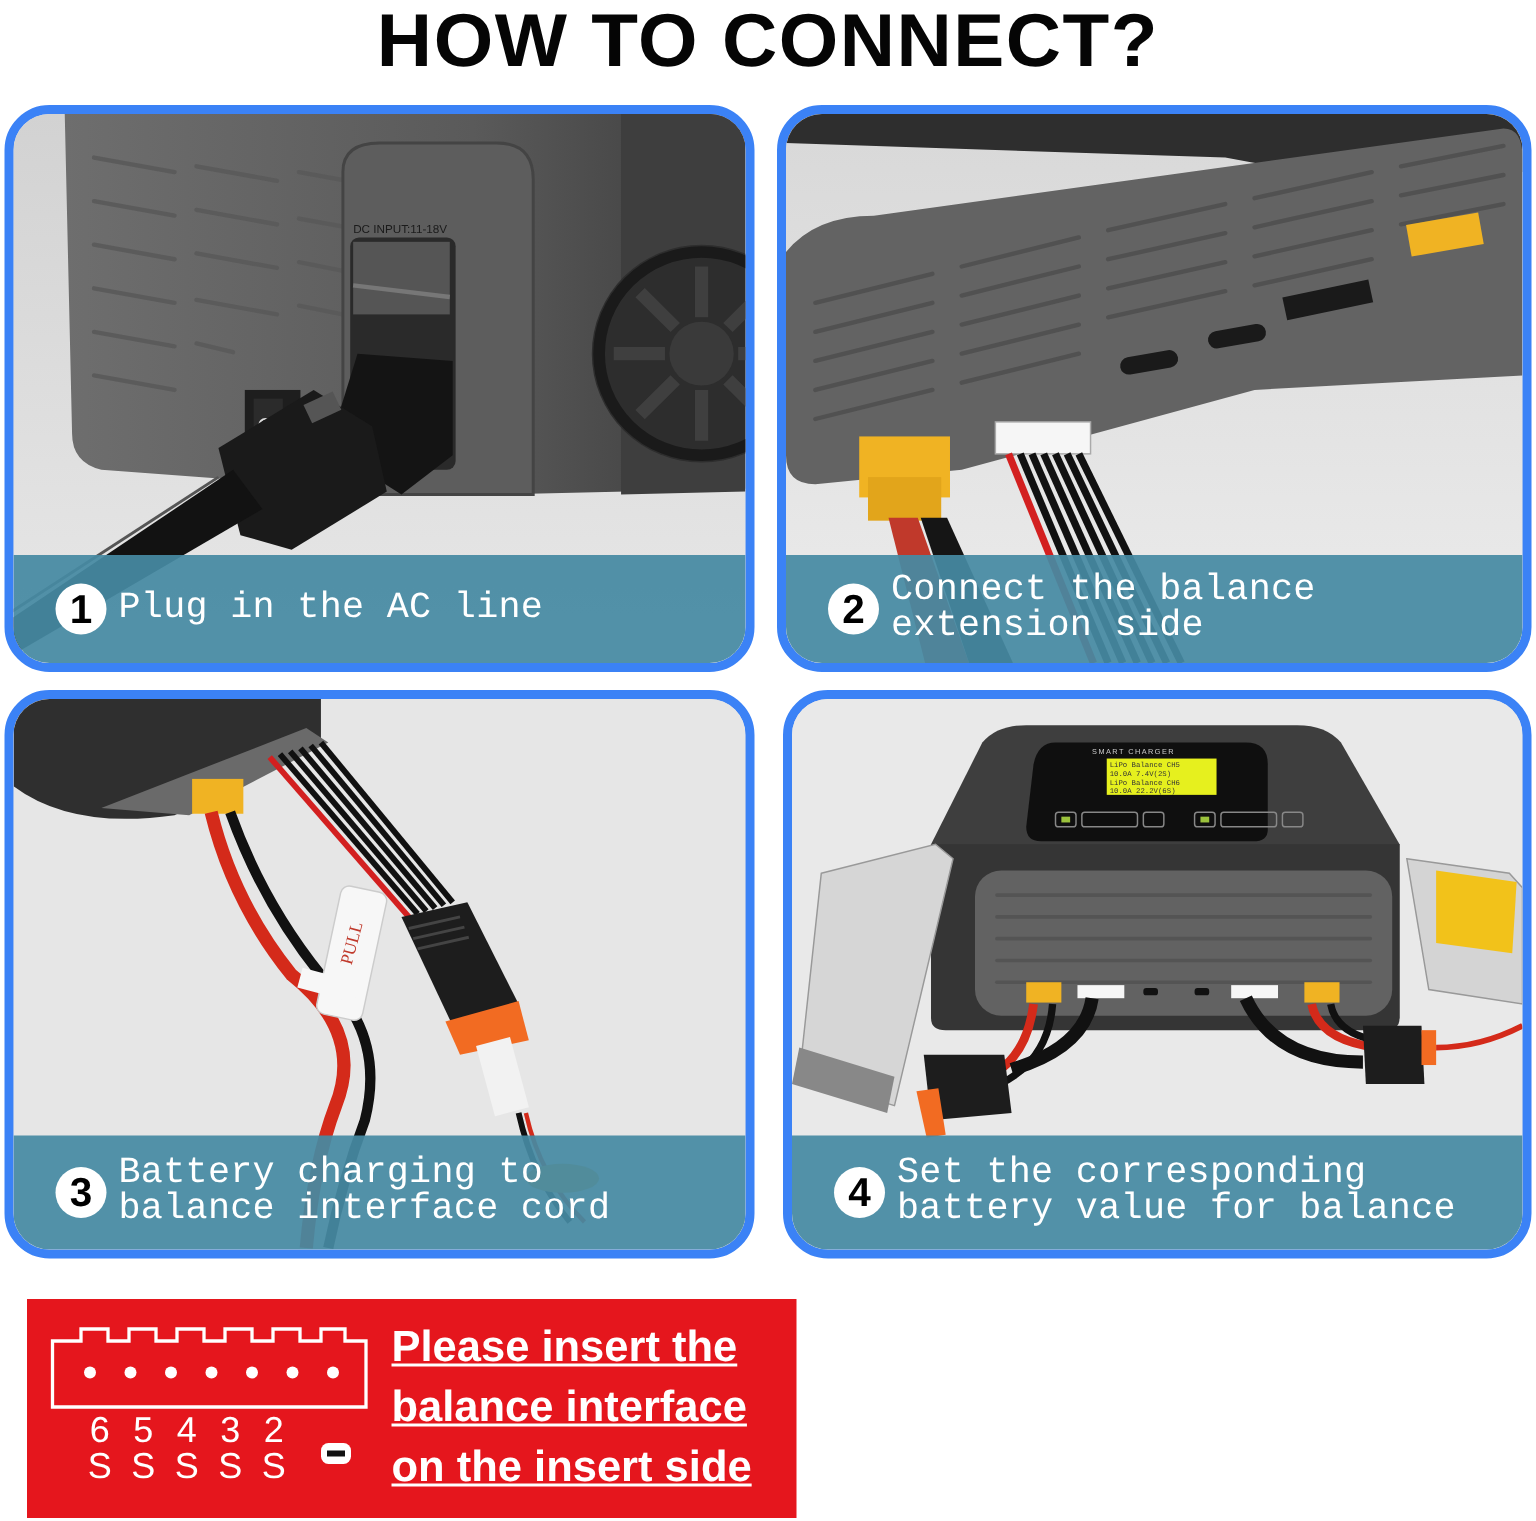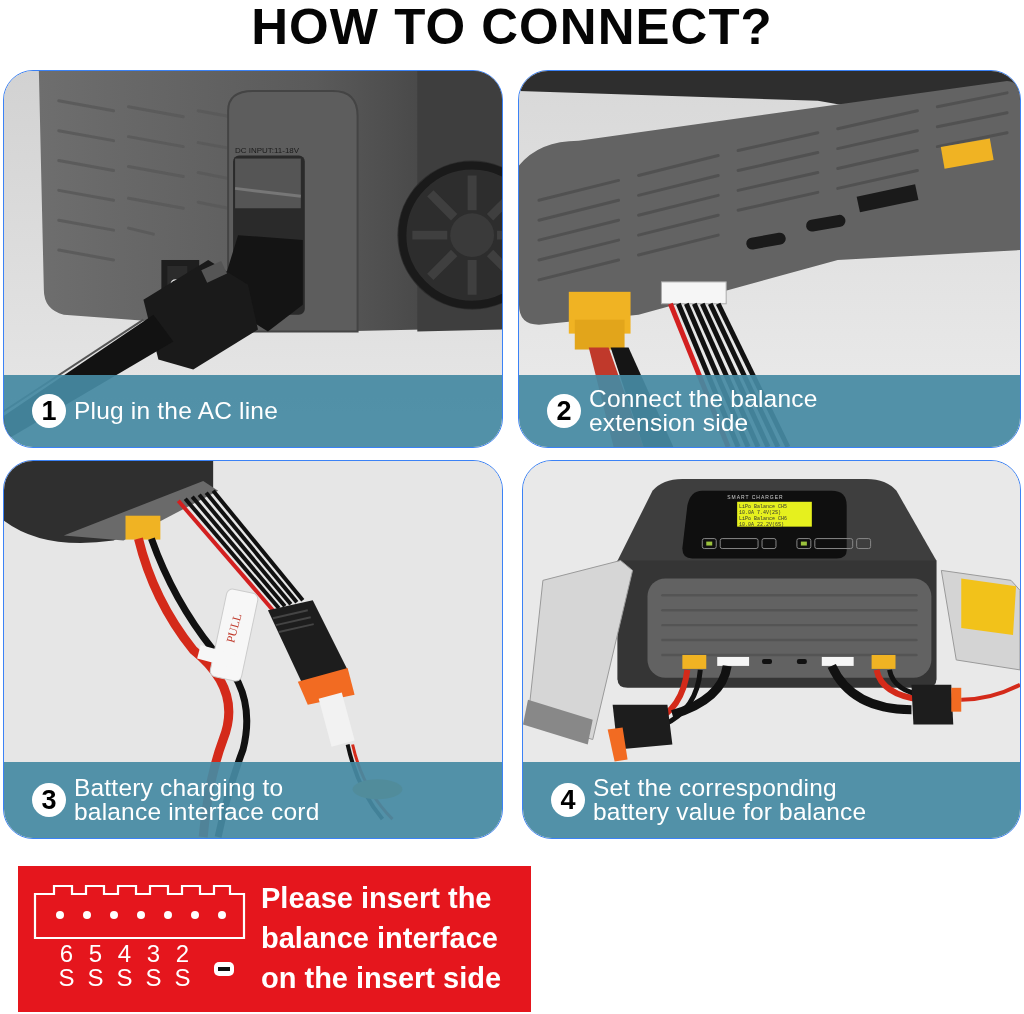--- a/index.html
+++ b/index.html
@@ -7,21 +7,21 @@
   body { position: relative; font-family: "Liberation Sans", sans-serif; }
 
   .title {
     position: absolute; left: 0; top: 0; width: 1024px; height: 58px;
     text-align: center; font-family: "Liberation Sans", sans-serif;
     font-weight: bold; font-size: 50px; line-height: 54px; letter-spacing: 1px;
     color: #050505; transform: scaleX(1.02);
   }
 
   .panel {
-    position: absolute; border: 1px solid #3b82f6; border-radius: 30px;
+    position: absolute; border: 6px solid #3b82f6; border-radius: 30px;
     overflow: hidden; background: #e4e4e4;
   }
   #p1 { left: 3px;   top: 70px;  width: 500px; height: 378px; }
   #p2 { left: 518px; top: 70px;  width: 503px; height: 378px; }
   #p3 { left: 3px;   top: 460px; width: 500px; height: 379px; }
   #p4 { left: 522px; top: 460px; width: 499px; height: 379px; }
 
   .photo { position: absolute; left: 0; top: 0; width: 100%; height: 100%; }
 
   .caption {
@@ -33,21 +33,21 @@
   #p3 .caption, #p4 .caption { height: 76px; }
 
   .num {
     flex: 0 0 auto; width: 34px; height: 34px; border-radius: 50%;
     background: #fff; color: #000; font-weight: bold; font-size: 27px;
     line-height: 35px; text-align: center; margin-left: 28px; margin-right: 8px;
     font-family: "Liberation Sans", sans-serif;
   }
   .cap-text {
     font-size: 24.5px; line-height: 24px; color: #fff;
-    font-family: Liberation Sans, sans-serif; letter-spacing: 0.2px;
+    font-family: Liberation Mono, monospace; letter-spacing: 0.2px;
   }
   .cap-text span { display: block; }
 
   
   .banner {
     position: absolute; left: 18px; top: 866px; width: 513px; height: 146px;
     background: #e5161d;
   }
   .conn-svg { position: absolute; left: 14px; top: 16px; }
   .pin-labels {
@@ -62,20 +62,21 @@
     position: absolute; left: 196px; top: 96px; width: 20px; height: 14px;
     border-radius: 5px; background: #fff;
   }
   .minus::after {
     content: ""; position: absolute; left: 4px; top: 5px; width: 12px; height: 4px; background: #111;
   }
   .banner-text {
     position: absolute; left: 243px; top: 12px; color: #fff;
     font-weight: bold; font-size: 29px; line-height: 40px;
     font-family: "Liberation Sans", sans-serif;
+    text-decoration: underline;
   }
   .banner-text span { display: block; white-space: nowrap; }
 </style>
 </head>
 <body>
 
 <div class="title">HOW TO CONNECT?</div>
 
 <div class="panel" id="p1">
   <svg class="photo" viewBox="0 0 500 378" preserveAspectRatio="none">

